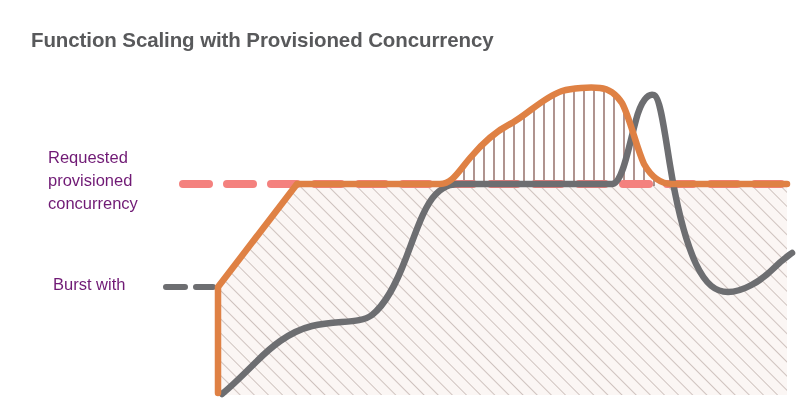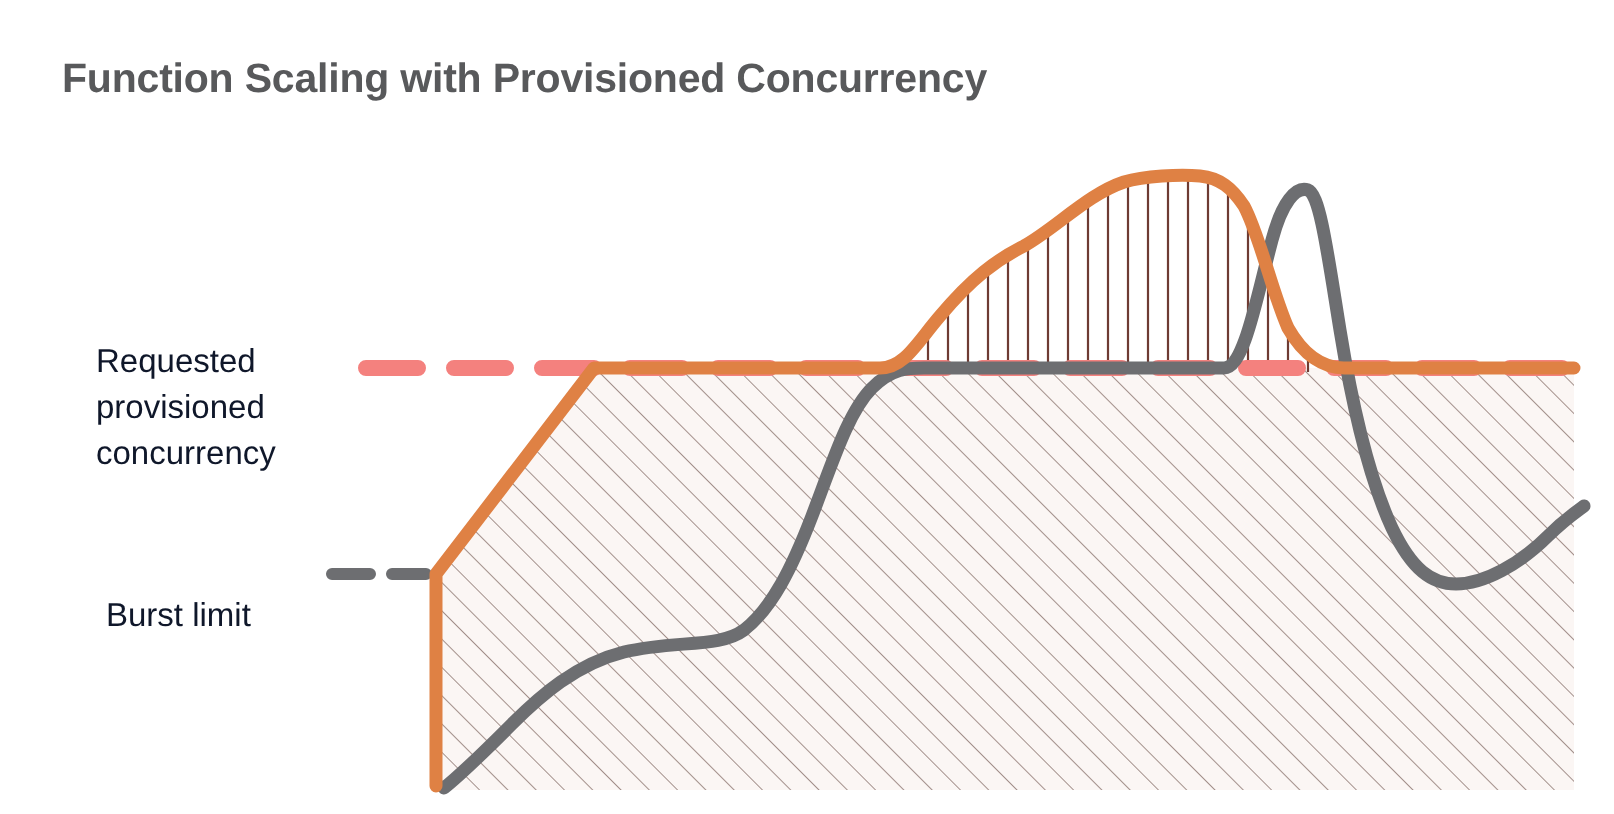--- a/index.html
+++ b/index.html
@@ -25,25 +25,24 @@
     left: 31px;
     top: 28px;
     font-size: 20.5px;
     font-weight: bold;
     color: #58595B;
     letter-spacing: -0.1px;
     white-space: nowrap;
   }
   .legend-label {
     position: absolute;
-    color: #0f172a;
+    color: #701a75;
     font-size: 16.5px;
     line-height: 23px;
     white-space: pre;
-    margin-top: 24px;
   }
   #legend-provisioned-label {
     left: 48px;
     top: 146px;
   }
   #legend-burst-label {
     left: 53px;
     top: 273px;
   }
   svg.figure {
@@ -153,15 +152,15 @@
              C610,89 616,94 622,103
              C630,118 636,146 644,164
              C652,178 662,184 672,184
              L787,184" fill="none" stroke="#DF8144" stroke-width="6.5" stroke-linecap="round" stroke-linejoin="round"></path>
   </svg>
 
   <div class="legend-label" id="legend-provisioned-label">Requested
 provisioned
 concurrency</div>
 
-  <div class="legend-label" id="legend-burst-label">Burst limit</div>
+  <div class="legend-label" id="legend-burst-label">Burst with</div>
 
 </div>
 
 </body></html>

